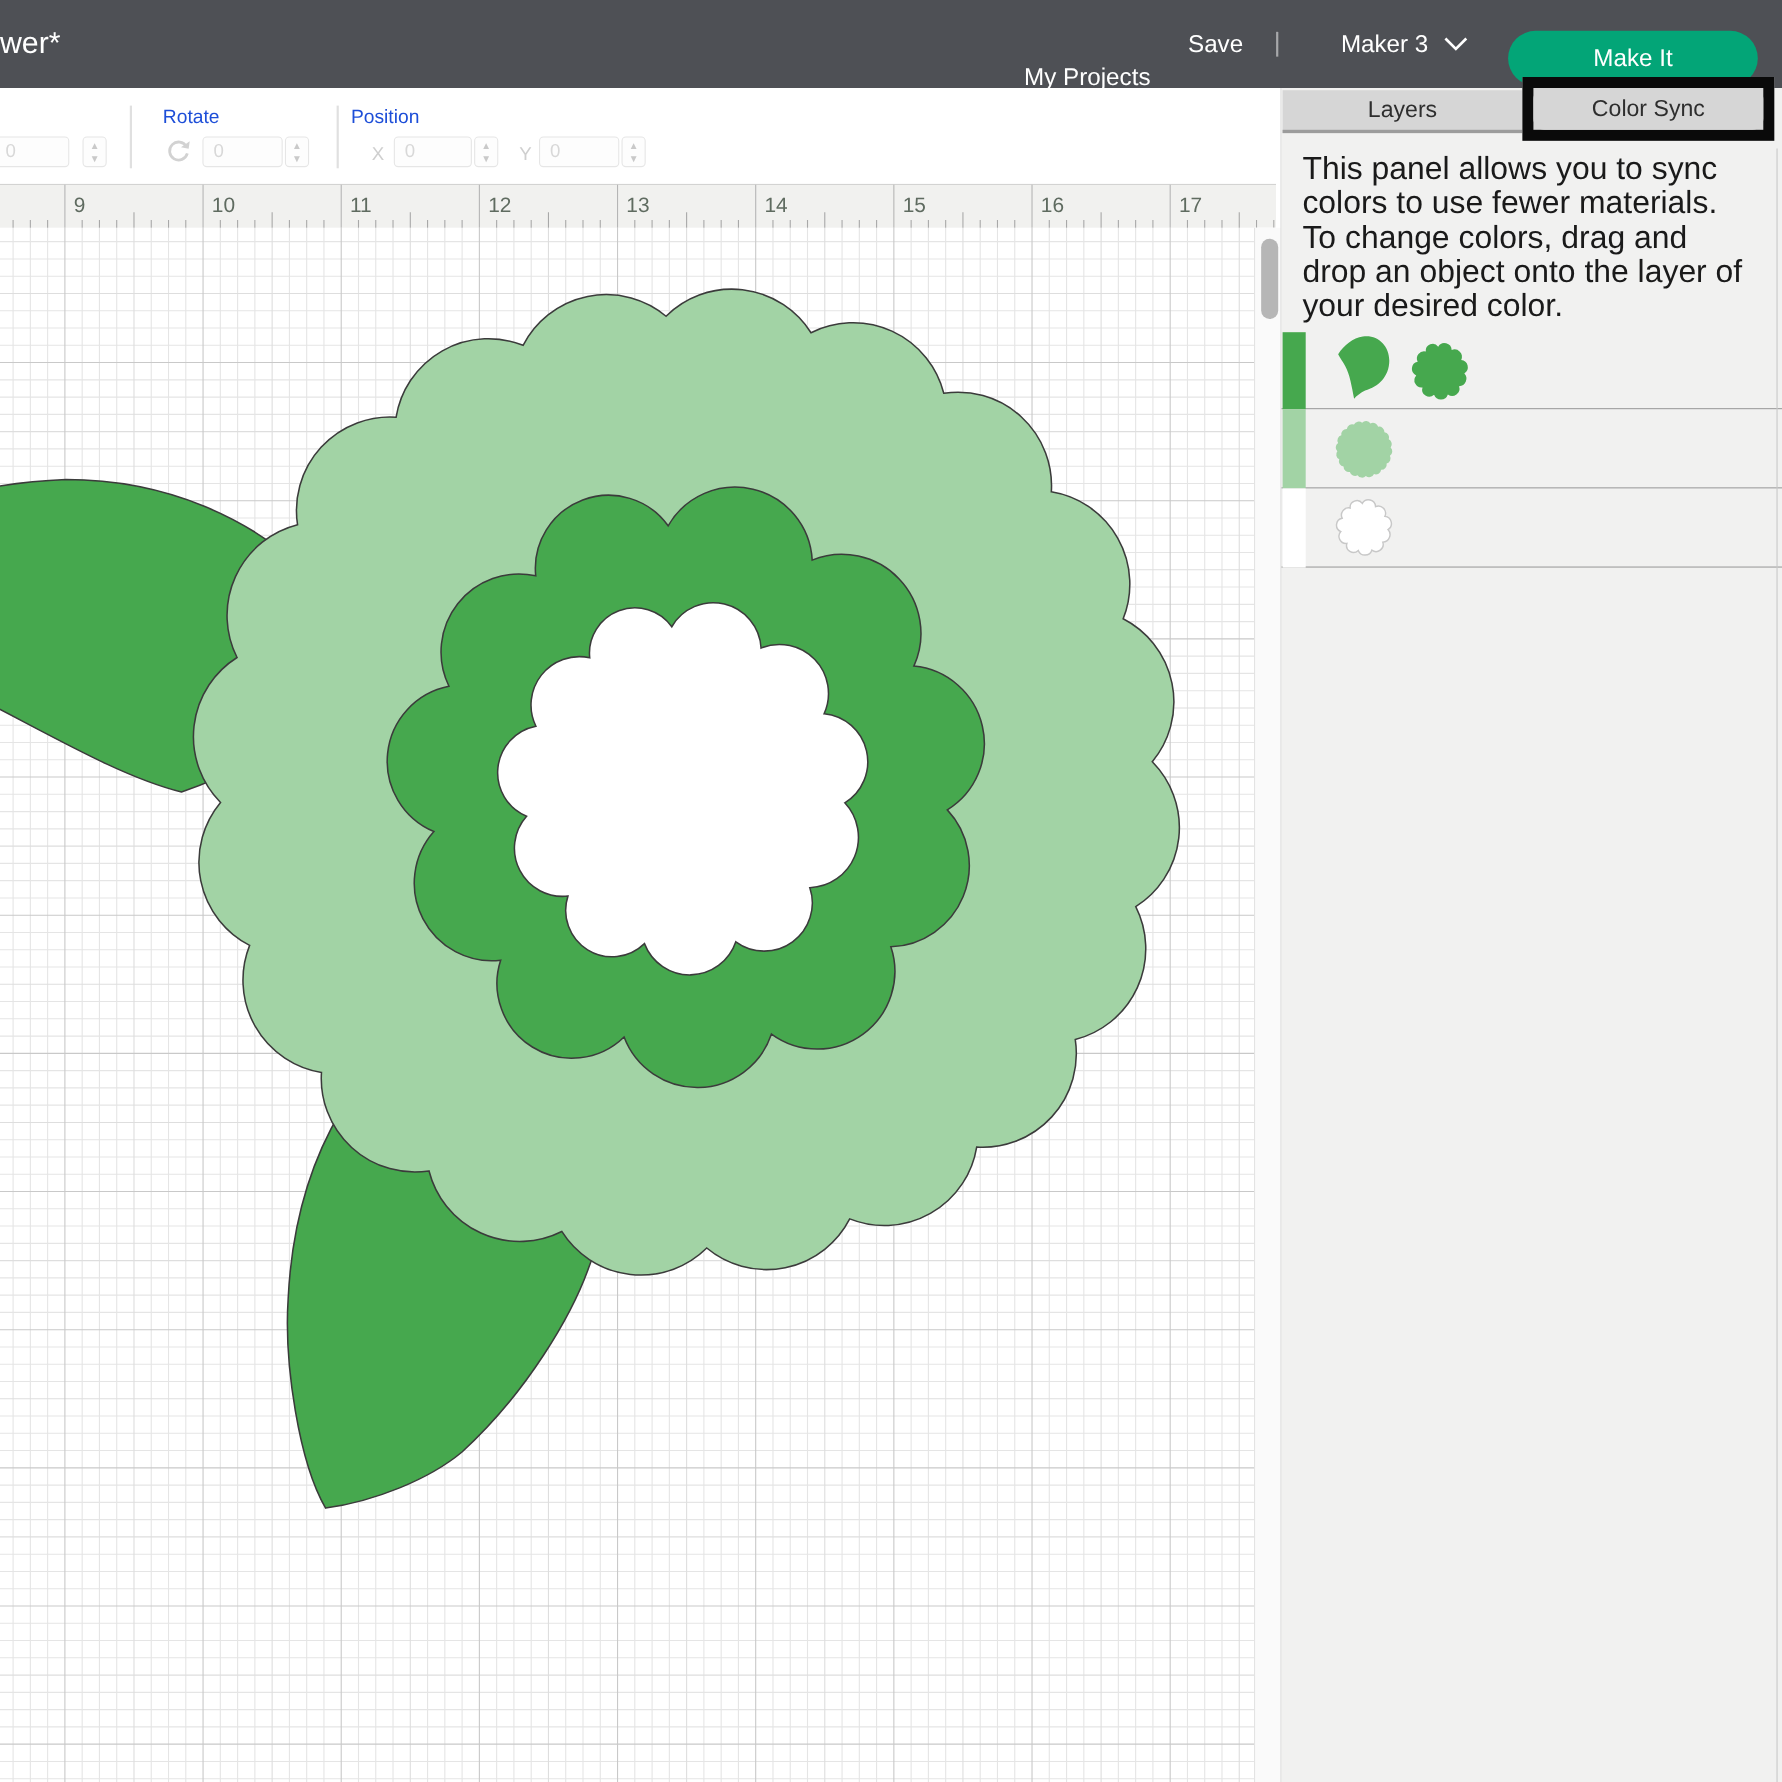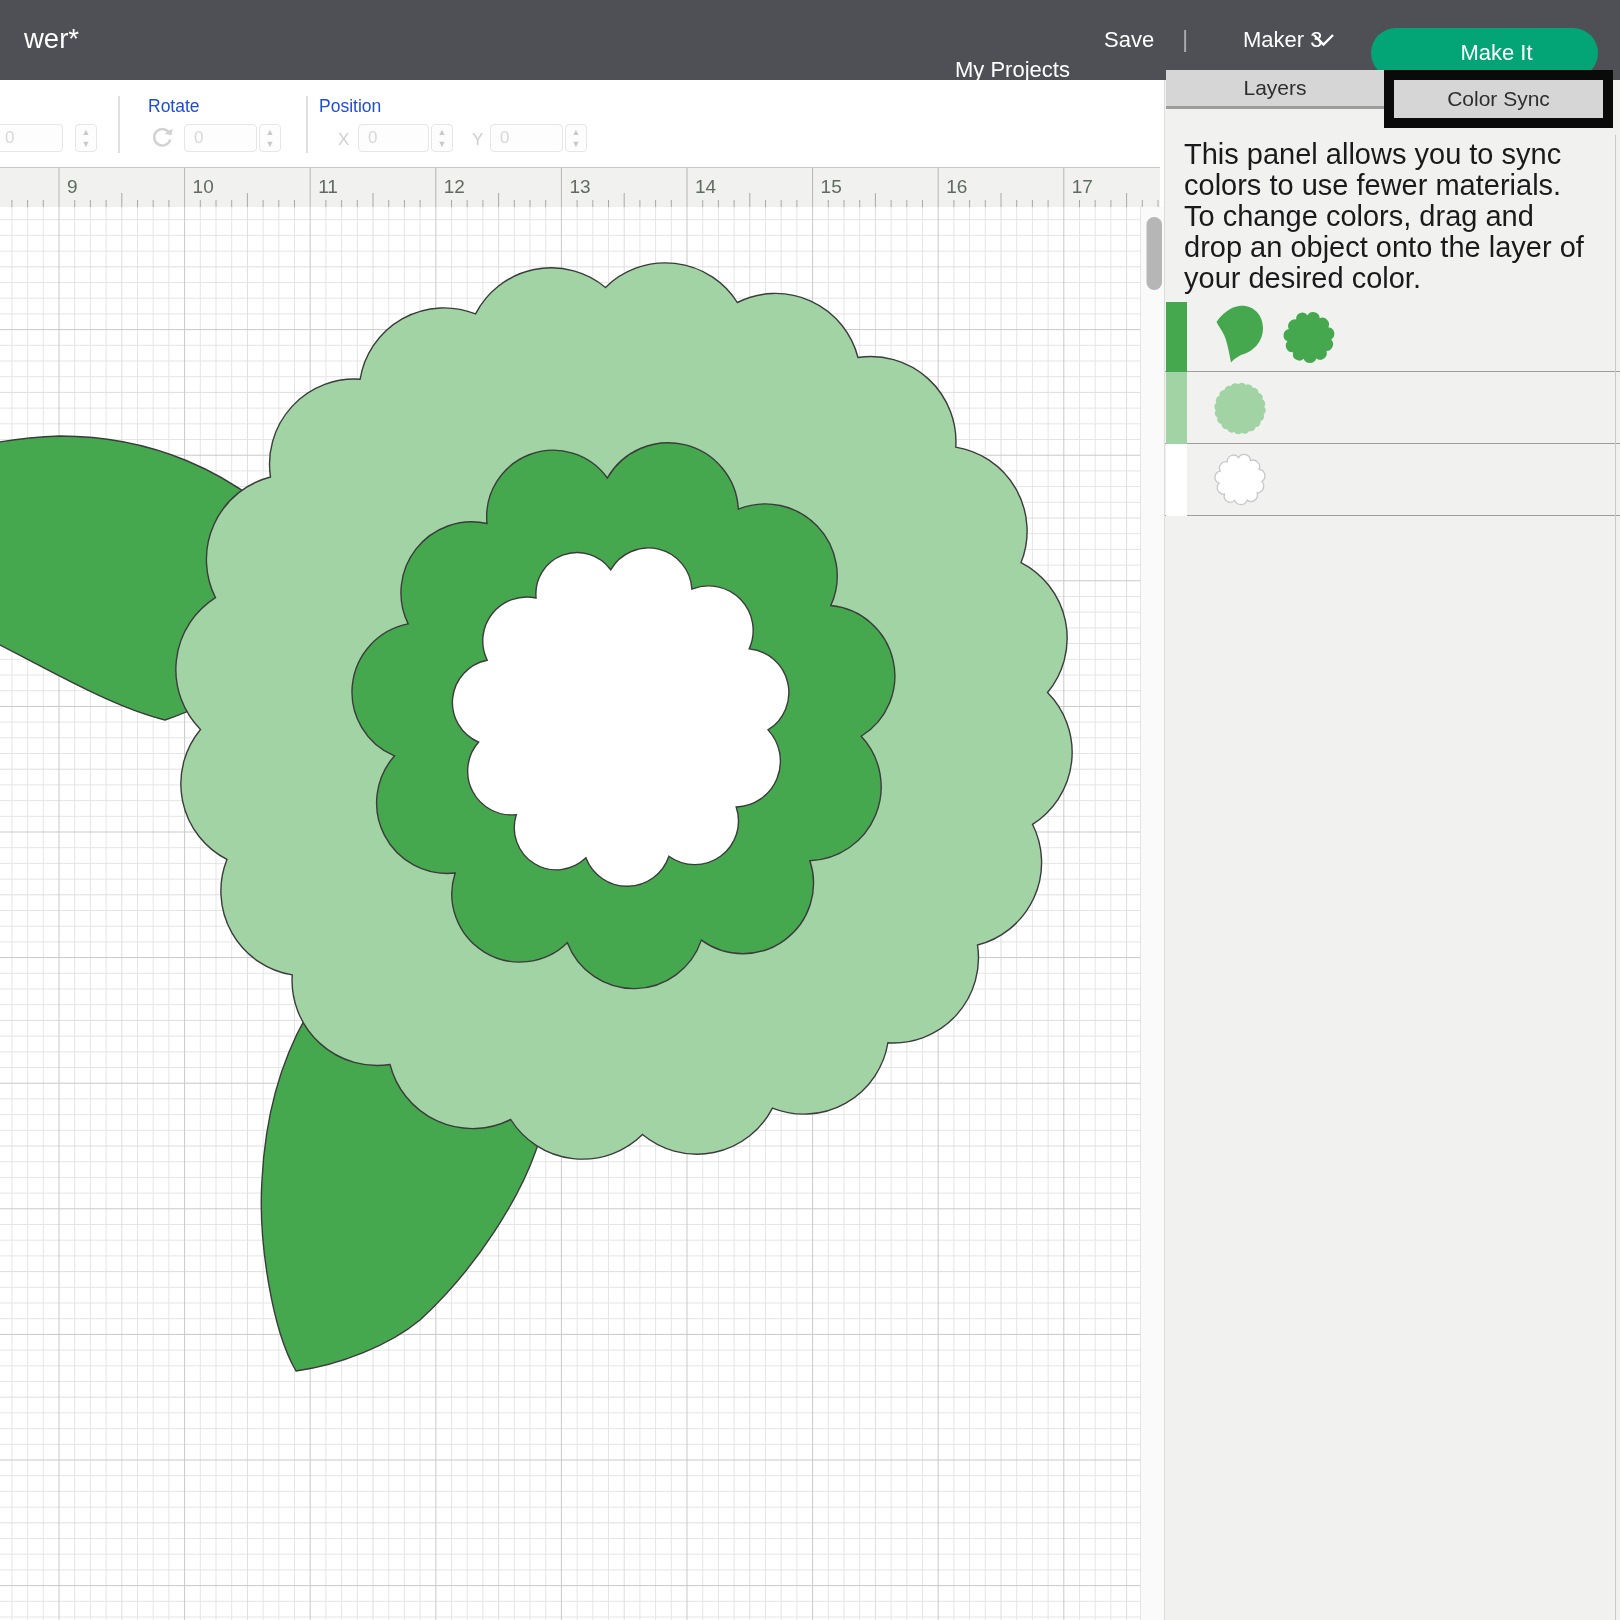--- a/index.html
+++ b/index.html
@@ -1,36 +1,36 @@
 <!DOCTYPE html>
 <html><head>
 <meta charset="utf-8">
 <style>
 * { margin:0; padding:0; box-sizing:border-box; }
 html,body { width:1620px; height:1620px; overflow:hidden; background:#ffffff;
   font-family:"Liberation Sans", sans-serif; }
 #topbar { position:absolute; left:0; top:0; width:1620px; height:80px; background:#4e5055; }
-#topbar span { position:absolute; color:#fff; font-size:22px;padding-left:24px; }
+#topbar span { position:absolute; color:#fff; font-size:22px; }
 #toolbar { position:absolute; left:0; top:80px; width:1620px; height:87px; background:#fff; }
 .field { position:absolute; top:44px; height:28px; border:1px solid #e6e6e6; border-radius:4px;
   background:#fdfdfd; color:#d8d8d8; font-size:17px; line-height:26px; padding-left:9px; }
 .stepper { position:absolute; top:44px; height:28px; width:22px; border:1px solid #e6e6e6;
   border-radius:4px; background:#fdfdfd; }
 .stepper:before { content:"\25B2"; position:absolute; top:2px; left:50%; transform:translateX(-50%);
   font-size:9px; color:#c9c9c9; }
 .stepper:after { content:"\25BC"; position:absolute; bottom:2px; left:50%; transform:translateX(-50%);
   font-size:9px; color:#c9c9c9; }
 .tlabel { position:absolute; top:16px; font-size:17.5px; color:#1d4ed8; }
 .axis { position:absolute; top:50px; font-size:17px; color:#cfcfcf; }
 .vsep { position:absolute; top:16px; height:57px; width:1.5px; background:#e0e0e0; }
 #panel { position:absolute; left:1165px; top:80px; width:455px; height:1540px; background:#f1f1f0; }
 #panelborder { position:absolute; left:1164px; top:80px; width:1px; height:1540px; background:#dcdcdc; }
 .tab { position:absolute; height:36px; background:#d6d6d6; color:#2e2e2e; font-size:21px;
   text-align:center; line-height:36px; }
-#tab-layers { left:1166px; top:70px; width:218px; border-bottom:3px solid #9c9c9c; height:39px; }
+#tab-layers { left:1166px; top:82px; width:218px; border-bottom:3px solid #9c9c9c; height:39px; }
 #blackframe { position:absolute; left:1384px; top:70px; width:229px; height:58px;
   border:10px solid #0a0a0a; background:#d6d6d6; }
 #tab-cs { position:absolute; left:1394px; top:80px; width:209px; height:38px; background:#d6d6d6;
   color:#2e2e2e; font-size:21px; text-align:center; line-height:38px;border-radius:10px; }
 #ptext { position:absolute; left:1184px; top:139px; width:440px; font-size:29px; line-height:31px;
   color:#1a1a1a; }
 .row { position:absolute; left:1165px; width:455px; border-bottom:1px solid #9e9e9e; }
 .cbar { position:absolute; left:1166px; width:21px; }
 #rsb { position:absolute; left:1614.5px; top:135px; width:1.5px; height:1485px; background:#c8c8c8; }
 </style>

